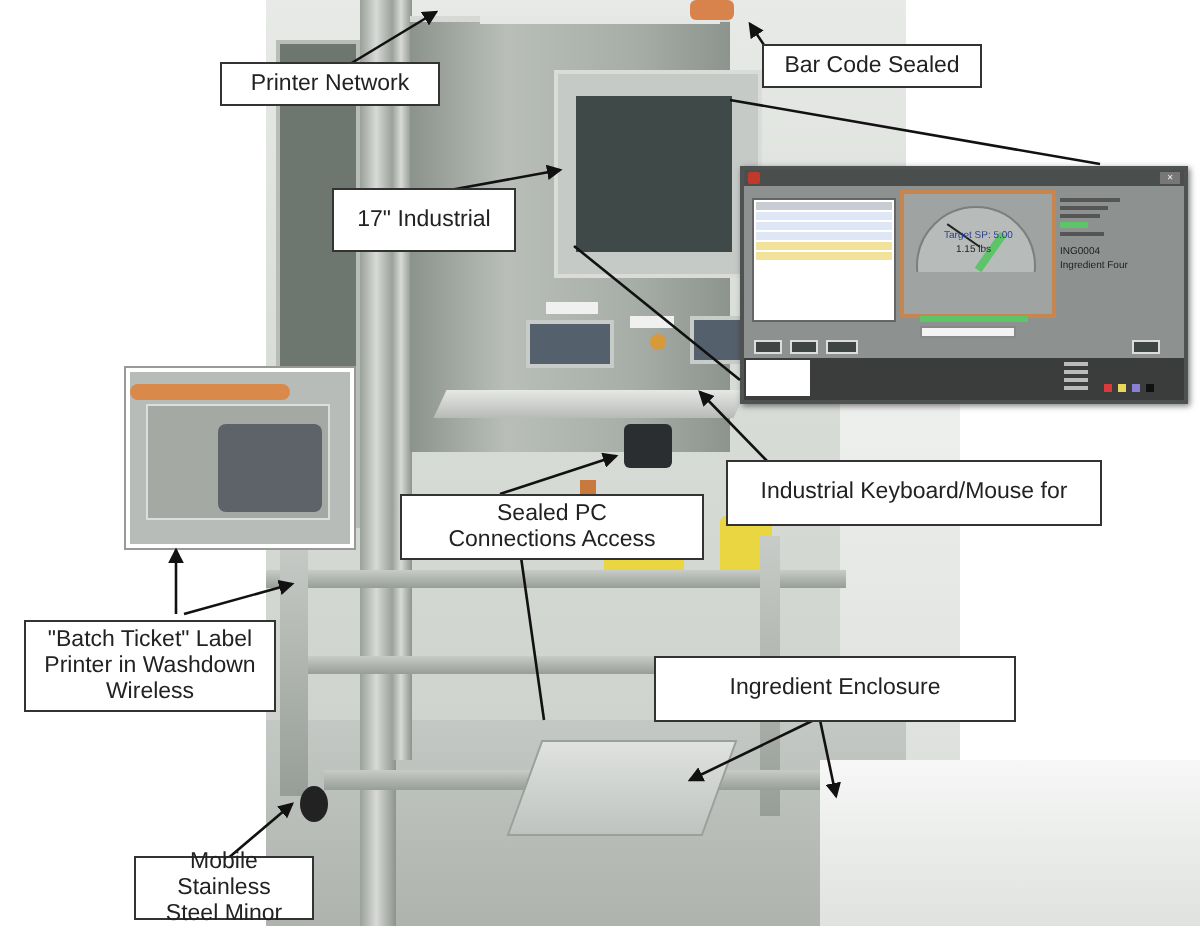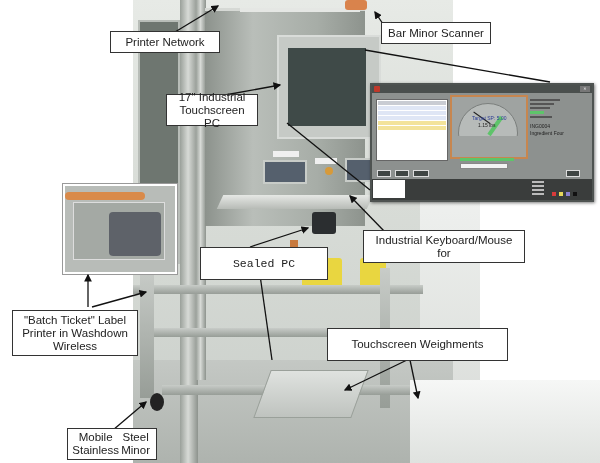--- a/index.html
+++ b/index.html
@@ -151,35 +151,35 @@
     <line x1="88" y1="307" x2="88" y2="275" marker-end="url(#ah)"></line>
     <line x1="92" y1="307" x2="146" y2="292" marker-end="url(#ah)"></line>
     <line x1="407" y1="360" x2="345" y2="390" marker-end="url(#ah)"></line>
     <line x1="410" y1="360" x2="418" y2="398" marker-end="url(#ah)"></line>
     <line x1="113" y1="430" x2="146" y2="402" marker-end="url(#ah)"></line>
     <line x1="260" y1="275" x2="272" y2="360"></line>
   </g>
 </svg>
 
 <div class="callout" style="left:110px;top:31px;width:110px;height:22px;">Printer Network</div>
-<div class="callout" style="left:381px;top:22px;width:110px;height:22px;">Bar Minor Scanner</div>
+<div class="callout" style="left:381px;top:22px;width:110px;height:22px;">Bar Code Sealed</div>
 <div class="callout" style="left:166px;top:94px;width:92px;height:32px;flex-direction:column;">
   <span>17" Industrial</span>
-  <span>Touchscreen PC</span>
 </div>
-<div class="callout" style="left:363px;top:230px;width:162px;height:33px;flex-direction:column;">
+<div class="callout" style="left:363px;top:230px;width:188px;height:33px;flex-direction:column;">
   <span>Industrial Keyboard/Mouse for</span>
 </div>
-<div class="callout" style="left:200px;top:247px;width:128px;height:33px;flex-direction:column;font-family:Liberation Mono, monospace;">
+<div class="callout" style="left:200px;top:247px;width:152px;height:33px;flex-direction:column;">
   <span>Sealed PC</span>
+  <span>Connections Access</span>
 </div>
 <div class="callout" style="left:12px;top:310px;width:126px;height:46px;flex-direction:column;">
   <span>"Batch Ticket" Label</span>
   <span>Printer in Washdown</span>
   <span>Wireless</span>
 </div>
 <div class="callout" style="left:327px;top:328px;width:181px;height:33px;flex-direction:column;">
-  <span>Touchscreen Weighments</span>
+  <span>Ingredient Enclosure</span>
 </div>
-<div class="callout" style="left:67px;top:428px;width:90px;height:32px;flex-direction:row;">
+<div class="callout" style="left:67px;top:428px;width:90px;height:32px;flex-direction:column;">
   <span>Mobile Stainless</span>
   <span>Steel Minor</span>
 </div>
 
 </body></html>

